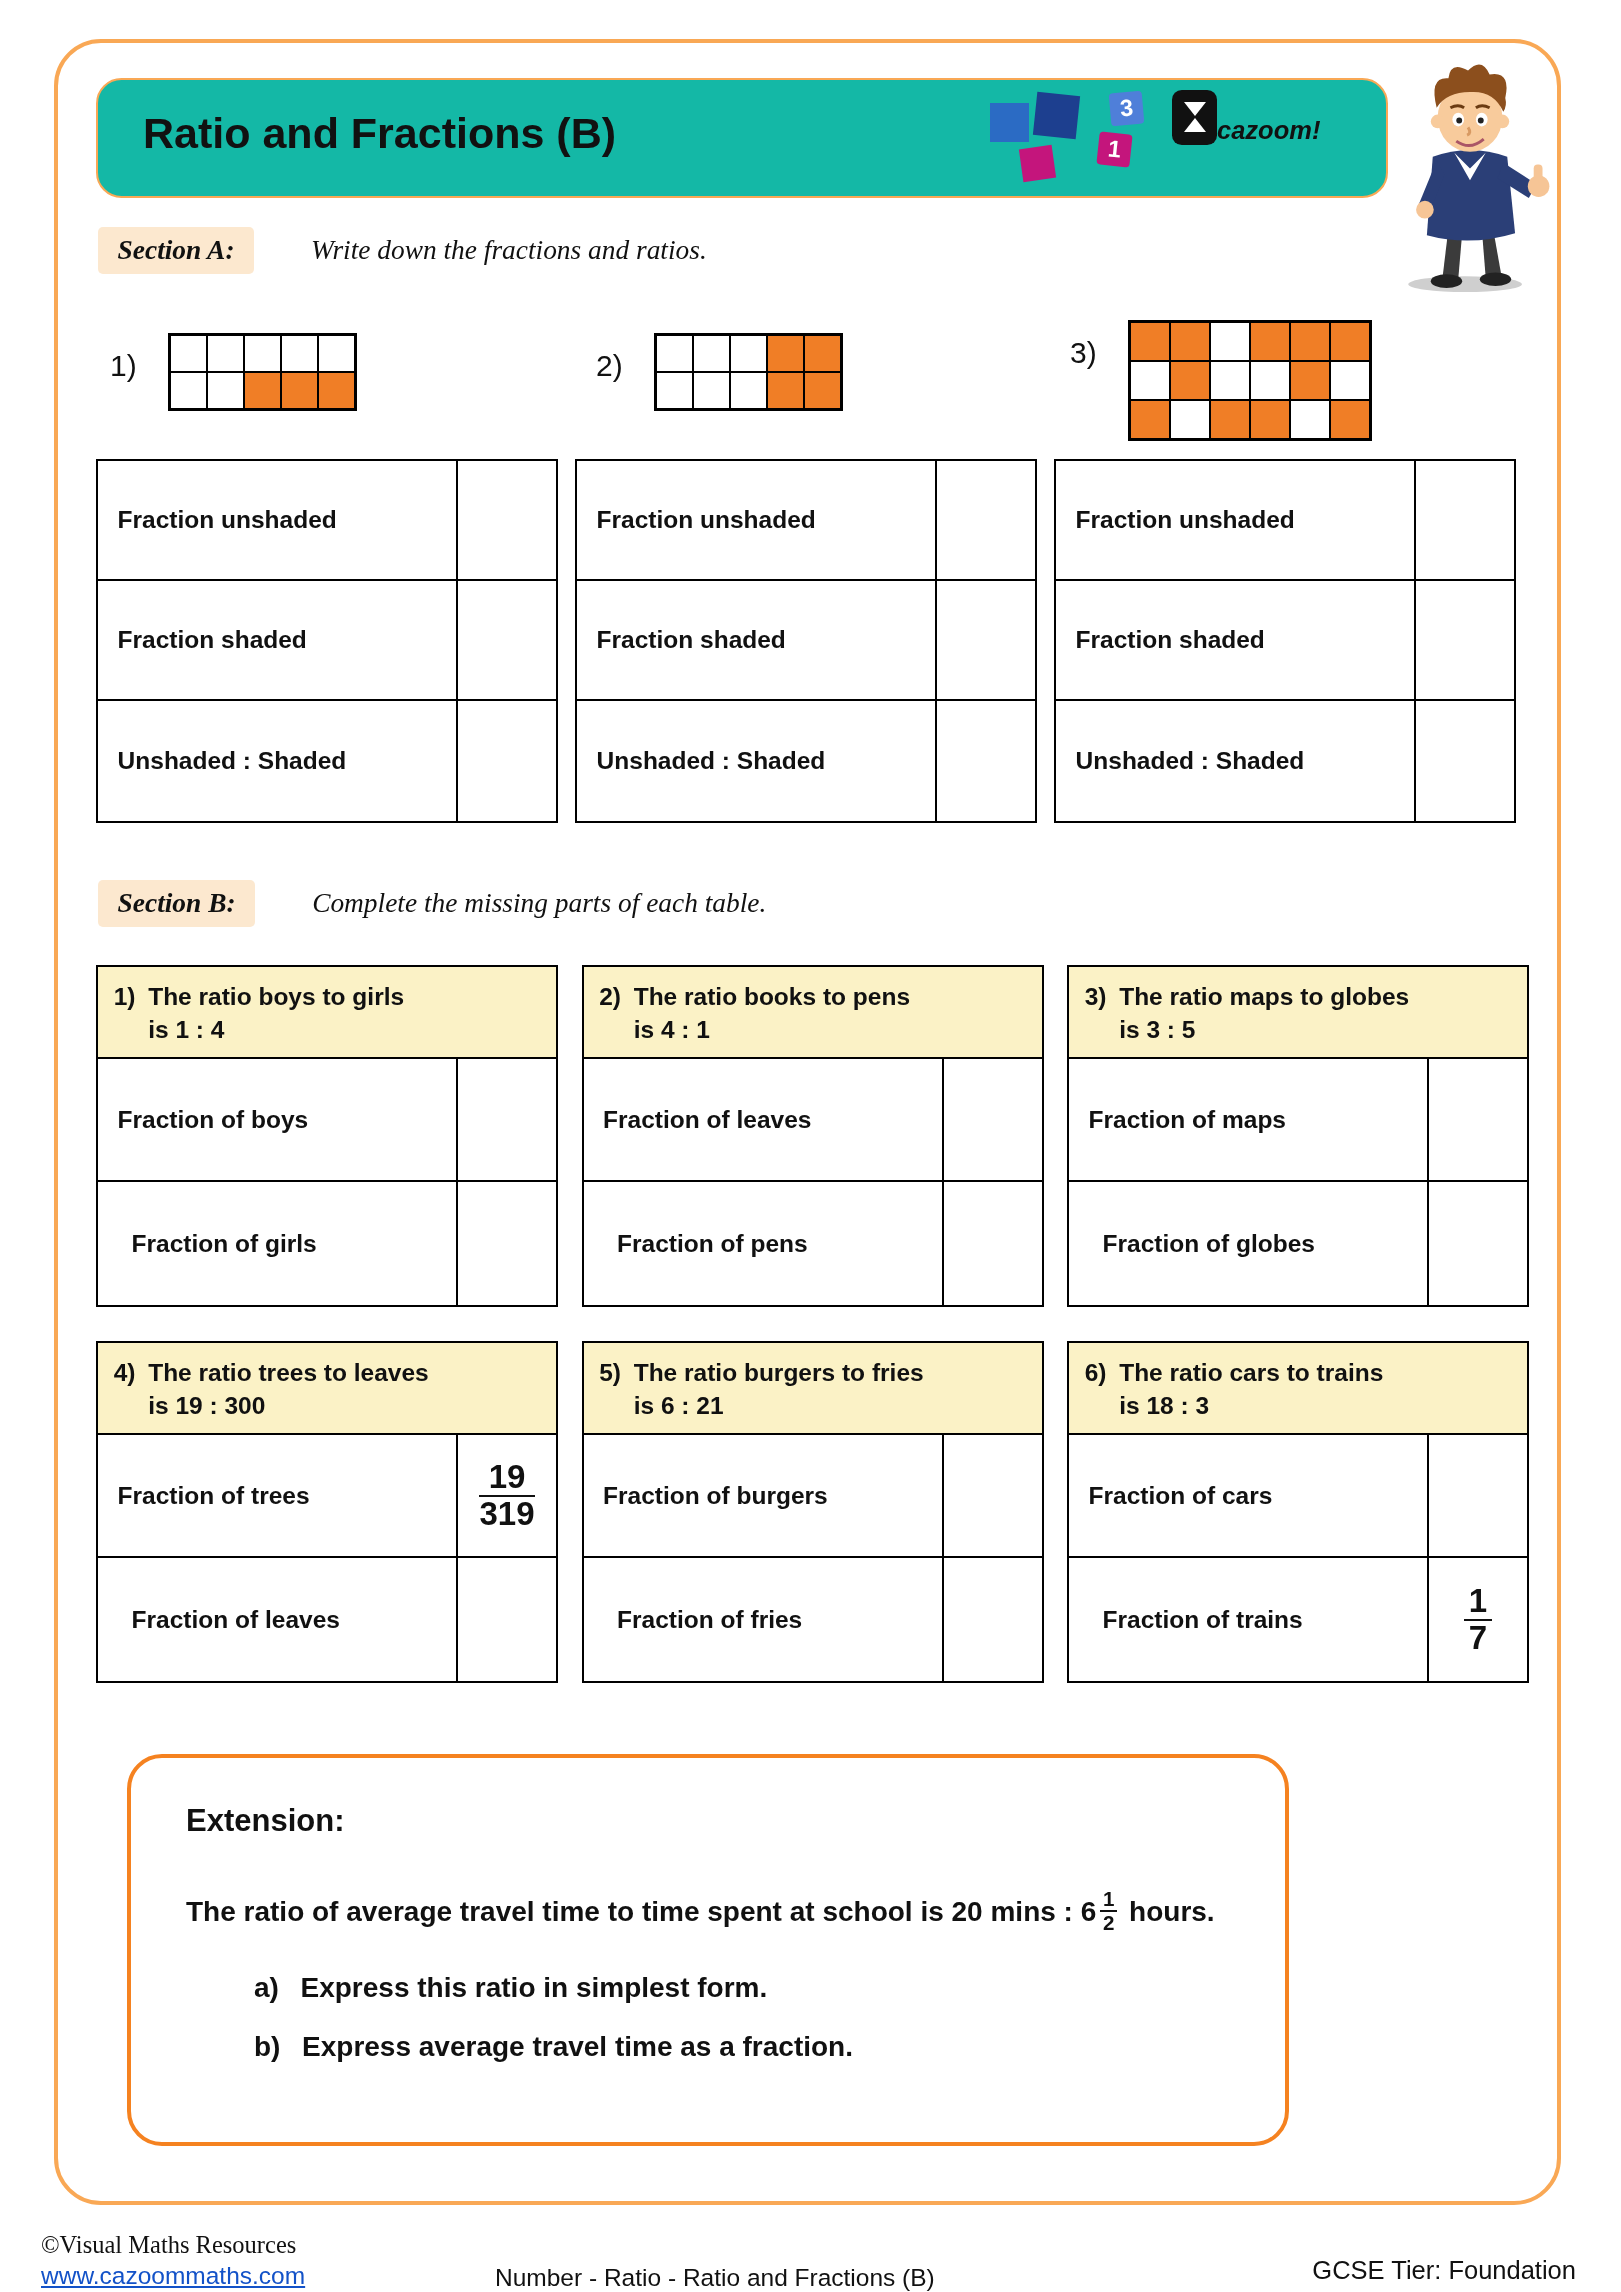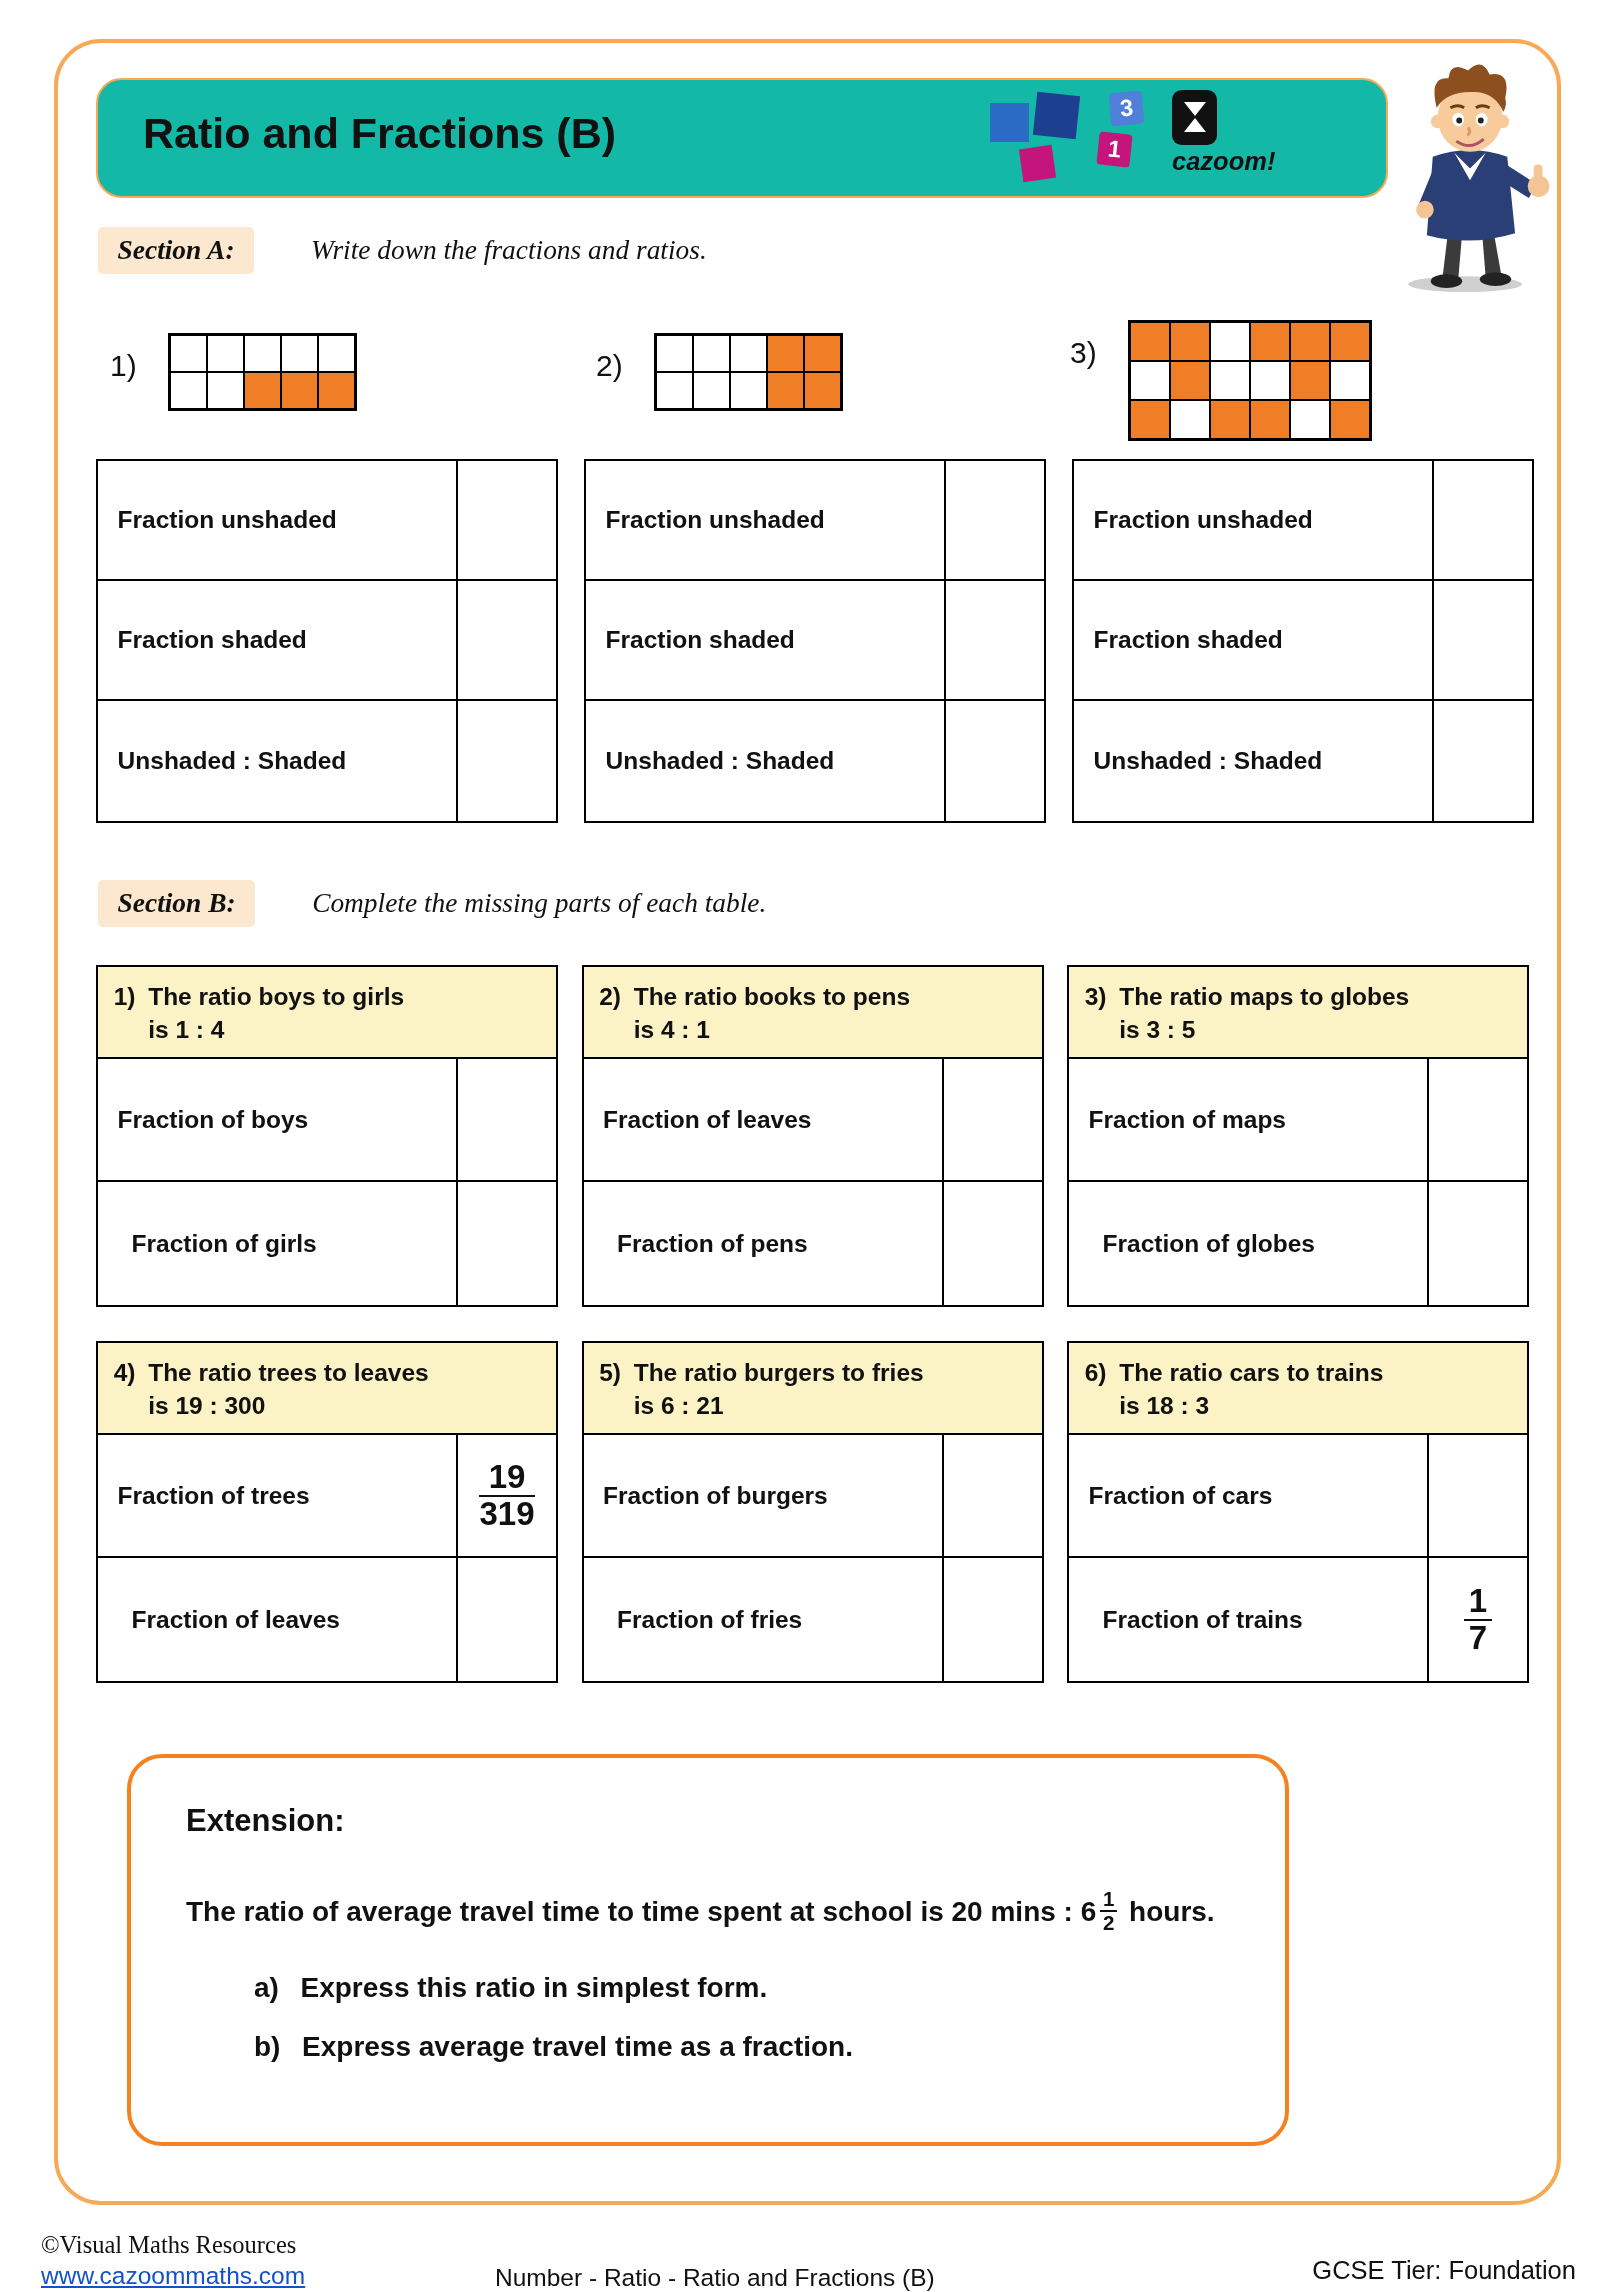--- a/index.html
+++ b/index.html
@@ -19,21 +19,21 @@
   }
   .title{position:absolute;left:45px;top:29px;margin:0;font-size:43px;font-weight:bold;color:#111;}
   .logo{position:absolute;left:892px;top:7.8px;width:294px;height:102px;}
   .lg-sq{position:absolute;}
   #sq1{left:0;top:15.7px;width:39px;height:39px;background:#2B6BC4;}
   #sq2{left:45px;top:5.9px;width:43px;height:43px;background:#1D3F8F;transform:rotate(6deg);}
   #sq3{left:31px;top:59px;width:33px;height:33px;background:#C4157C;transform:rotate(-8deg);}
   .tile{position:absolute;color:#fff;font-weight:bold;display:flex;align-items:center;justify-content:center;border-radius:3.9px;}
   #tile3{left:120px;top:3.9px;width:33px;height:33px;background:#4F7FD9;font-size:23.5px;transform:rotate(-5deg);}
   #tile1{left:108px;top:45px;width:33px;height:33px;background:#C4157C;font-size:23.5px;transform:rotate(6deg);}
-  .brand{position:absolute;left:182px;top:2px;display:flex;flex-direction:column;align-items:flex-start;}
+  .brand{position:absolute;left:182px;top:2px;display:flex;flex-direction:row;align-items:flex-end;}
   .brand-icon{width:45px;height:55px;background:#111;border-radius:9.8px;display:flex;align-items:center;justify-content:center;}
   .hg-wrap{display:flex;flex-direction:column;align-items:center;}
   .hg{width:0;height:0;border-left:11.8px solid transparent;border-right:11.8px solid transparent;}
   .hg.top{border-top:14.7px solid #fff;}
   .hg.bot{border-bottom:14.7px solid #fff;margin-top:2px;}
   .brand-text{font-size:25.5px;font-weight:bold;font-style:italic;margin-top:2px;color:#111;}
   .mascot{position:absolute;left:1372px;top:47px;width:196px;height:245px;}
   
   .section-row{position:absolute;left:98px;display:flex;align-items:baseline;gap:57px;font-family:"Liberation Serif", serif;}
   #secA-label-row{top:227px;}
@@ -45,21 +45,21 @@
   #probA1{left:110px;top:333px;}
   #probA2{left:596px;top:333px;}
   #probA3{left:1070px;top:320px;}
   .pnum{font-size:30px;padding-top:15.7px;}
   .grid{border:2px solid #000;display:inline-block;background:#fff;}
   .grid-row{display:flex;}
   .grid-cell{width:37px;height:37px;border:1px solid #000;box-sizing:border-box;background:#fff;}
   .grid-cell.shaded{background:#F07E26;}
   .grid.large .grid-cell{width:40px;height:39px;}
   
-  #secA-tables{position:absolute;left:96px;top:459px;display:flex;gap:26px;}
+  #secA-tables{position:absolute;left:96px;top:459px;display:flex;gap:17px;}
   .ans-table{width:462px;border:2.9px solid #000;box-sizing:border-box;background:#fff;}
   .t-row{display:flex;height:120px;border-bottom:2.9px solid #000;box-sizing:border-box;}
   .t-row:last-child{border-bottom:none;}
   .t-label{flex:1;display:flex;align-items:center;padding-left:19.6px;font-weight:bold;font-size:24.5px;}
   .t-answer{width:98px;border-left:2.9px solid #000;display:flex;align-items:center;justify-content:center;}
   
   .secB-row{position:absolute;left:96px;display:flex;gap:23.5px;}
   #secB-row1{top:965px;}
   #secB-row2{top:1341px;}
   .b-table{width:462px;border:2.9px solid #000;box-sizing:border-box;background:#fff;}

